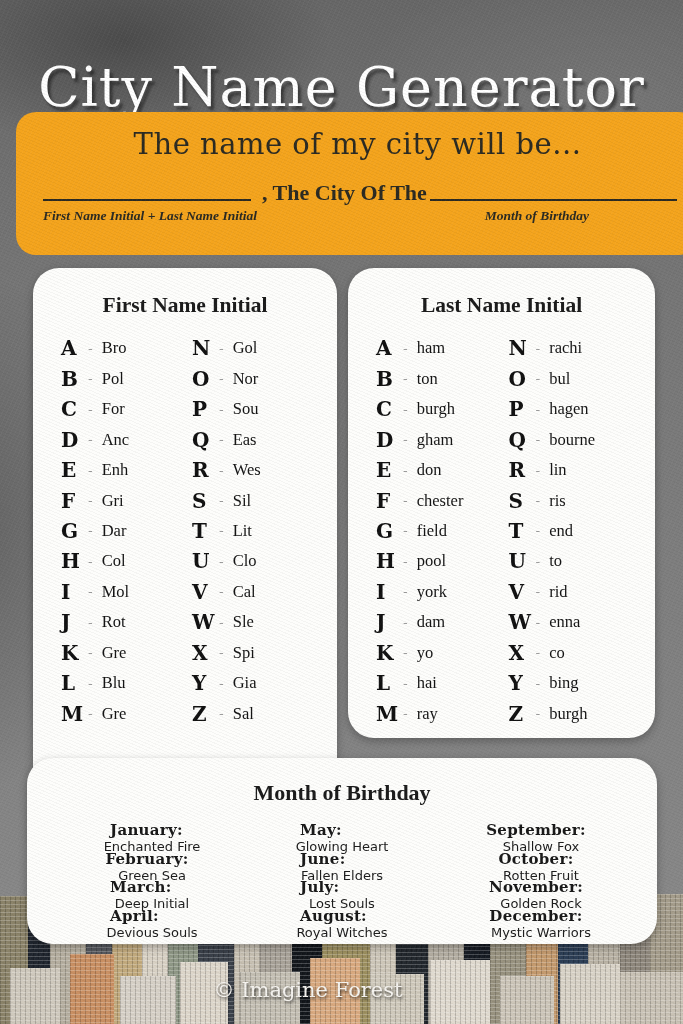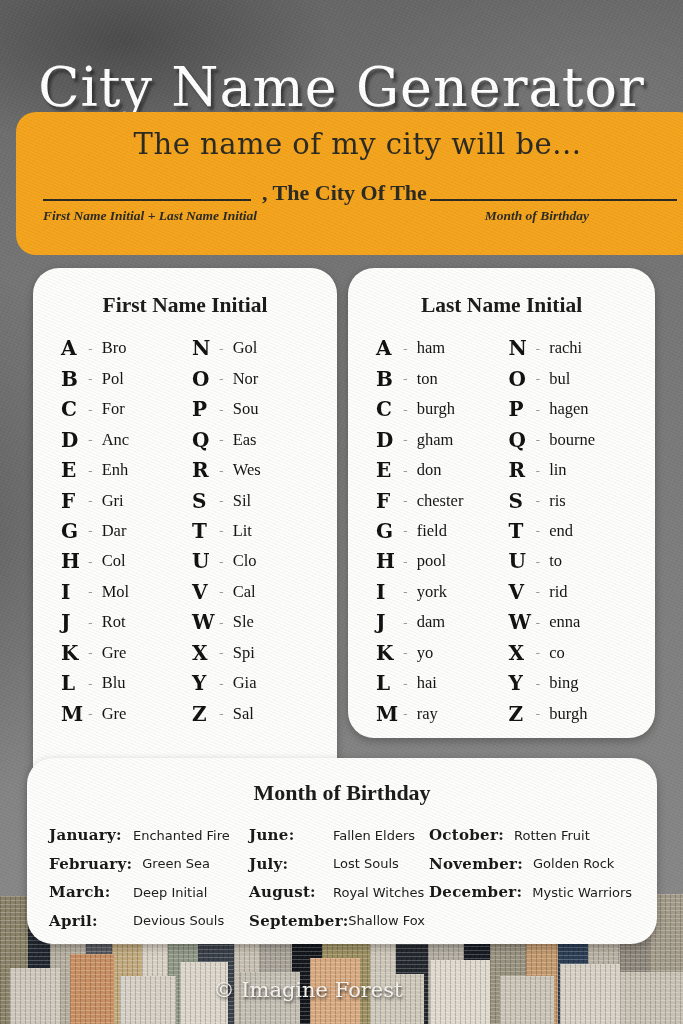--- a/index.html
+++ b/index.html
@@ -44,21 +44,21 @@
                grid-template-rows:repeat(13,1fr);grid-template-columns:1fr 1fr;column-gap:8px;}
   .letter-row{display:flex;align-items:center;}
   .L{font-family:"DejaVu Serif",serif;font-weight:700;font-size:20px;color:#111;min-width:24px;}
   .dash{color:#9c9c9c;font-family:"DejaVu Sans",sans-serif;font-size:13px;margin:0 9px 0 3px;}
   .val{font-family:"Liberation Serif",serif;font-size:16.5px;color:#141414;}
 
   .card-month{left:27px;top:758px;width:630px;height:186px;}
   .card-month h2{margin:22px 0 0;font-size:22px;}
   .month-grid{margin:15px 14px 0 22px;display:grid;grid-auto-flow:column;
               grid-template-rows:repeat(4,28.5px);grid-template-columns:196px 176px auto;column-gap:4px;}
-  .month-row{display:flex;align-items:center;}
+  .month-row{display:flex;align-items:center;flex-direction:column;}
   .month-label{font-family:"DejaVu Serif",serif;font-weight:700;font-size:15px;
                color:#181818;min-width:74px;letter-spacing:.3px;white-space:nowrap;}
   .month-val{font-family:"DejaVu Sans",sans-serif;font-size:13px;color:#1c1c1c;
              margin-left:10px;white-space:nowrap;}
 
   .skyline{position:absolute;left:0;bottom:0;width:683px;height:178px;}
   .bld{position:absolute;bottom:0;
        background-image:
          repeating-linear-gradient(to bottom, rgba(255,255,255,.22) 0 1px, transparent 1px 4px),
          repeating-linear-gradient(to right, rgba(0,0,0,.18) 0 1px, transparent 1px 5px);}
@@ -464,20 +464,24 @@
         <div class="month-row">
           <span class="month-label">March:</span>
           <span class="month-val">Deep Initial</span>
         </div>
 
         <div class="month-row">
           <span class="month-label">April:</span>
           <span class="month-val">Devious Souls</span>
         </div>
 
+        <div class="month-row">
+          <span class="month-label">May:</span>
+          <span class="month-val">Glowing Heart</span>
+        </div>
 
         <div class="month-row">
           <span class="month-label">June:</span>
           <span class="month-val">Fallen Elders</span>
         </div>
 
         <div class="month-row">
           <span class="month-label">July:</span>
           <span class="month-val">Lost Souls</span>
         </div>

